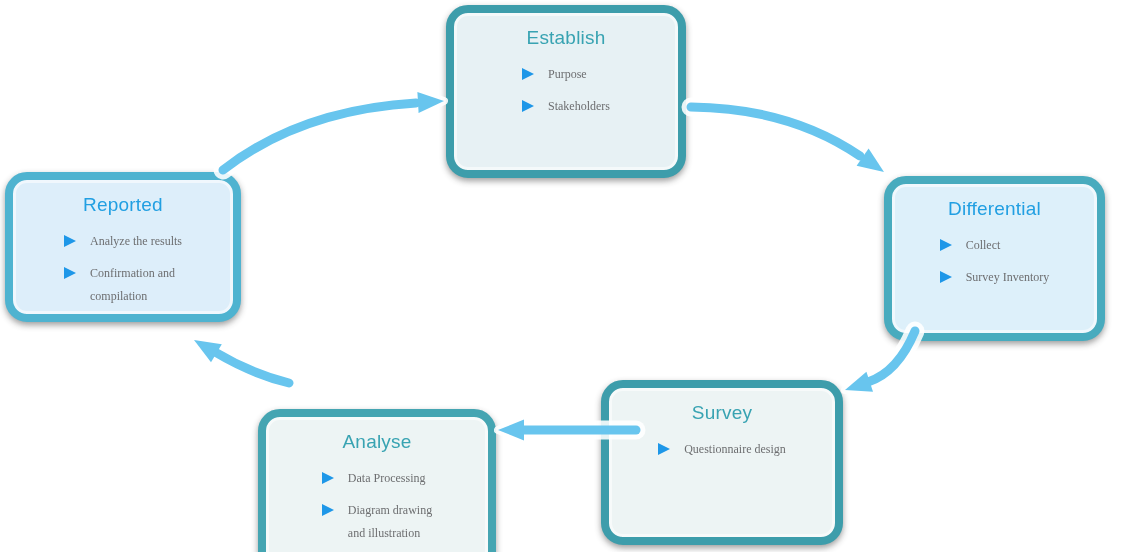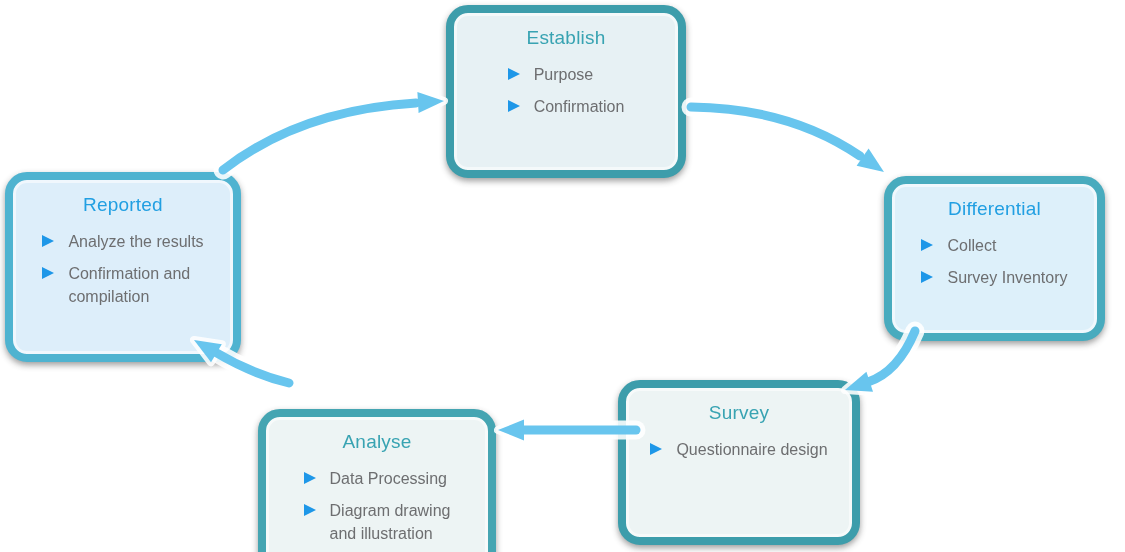--- a/index.html
+++ b/index.html
@@ -19,24 +19,24 @@
     position: absolute;
     box-sizing: border-box;
     border: 8px solid var(--border, #3d9dab);
     border-radius: 22px;
     background: var(--bg, #eaf3f5);
     box-shadow: inset 0 0 0 3px rgba(255,255,255,0.55), 0 3px 6px rgba(40,40,40,0.45);
     z-index: 1;
     padding: 13px 10px 14px 10px;
   }
   .box-establish    { left: 446px; top: 5px;   width: 240px; height: 173px; }
-  .box-reported     { left: 5px;   top: 172px; width: 236px; height: 190px; }
+  .box-reported     { left: 5px;   top: 172px; width: 236px; height: 150px; }
   .box-differential { left: 884px; top: 176px; width: 221px; height: 165px; }
   .box-analyse      { left: 258px; top: 381px; width: 238px; height: 168px; margin-top: 28px; }
-  .box-survey       { left: 618px; top: 380px; width: 242px; height: 165px; }
+  .box-survey       { left: 601px; top: 380px; width: 242px; height: 165px; }
   .box-title {
     text-align: center;
     font-size: 19px;
     line-height: 24px;
     color: var(--title, #38a3b2);
     letter-spacing: 0.2px;
   }
   .box-items {
     margin-top: 13px;
     display: flex;
@@ -54,23 +54,24 @@
   }
   .tri {
     flex: 0 0 auto;
     width: 0; height: 0;
     border-top: 6.5px solid transparent;
     border-bottom: 6.5px solid transparent;
     border-left: 12px solid var(--bullet, #1e97e8);
     margin: 5px 14px 0 0;
   }
   .item-text {
-    font-size: 16px;
+    font-size: 12px;
     line-height: 23px;
     color: var(--body-text, #6d6e70);
+    font-family: Liberation Serif, serif;
   }
   .item-text .line { display: block; }
   .arrows {
     position: absolute;
     left: 0; top: 0;
     width: 1125px;
     height: 552px;
     z-index: 2;
     pointer-events: none;
     color: #68c5ee;
@@ -91,21 +92,21 @@
       <div class="box-items-inner">
         <div class="item">
           <span class="tri"></span>
           <span class="item-text">
             <span class="line">Purpose</span>
           </span>
         </div>
         <div class="item">
           <span class="tri"></span>
           <span class="item-text">
-            <span class="line">Confirmation</span>
+            <span class="line">Stakeholders</span>
           </span>
         </div>
       </div>
     </div>
   </div>
 
   <div class="box box-reported" style="--bg: #ddeefa; --border: #4fb3d0; --title: #219fe2;">
     <div class="box-title">Reported</div>
     <div class="box-items">
       <div class="box-items-inner">

